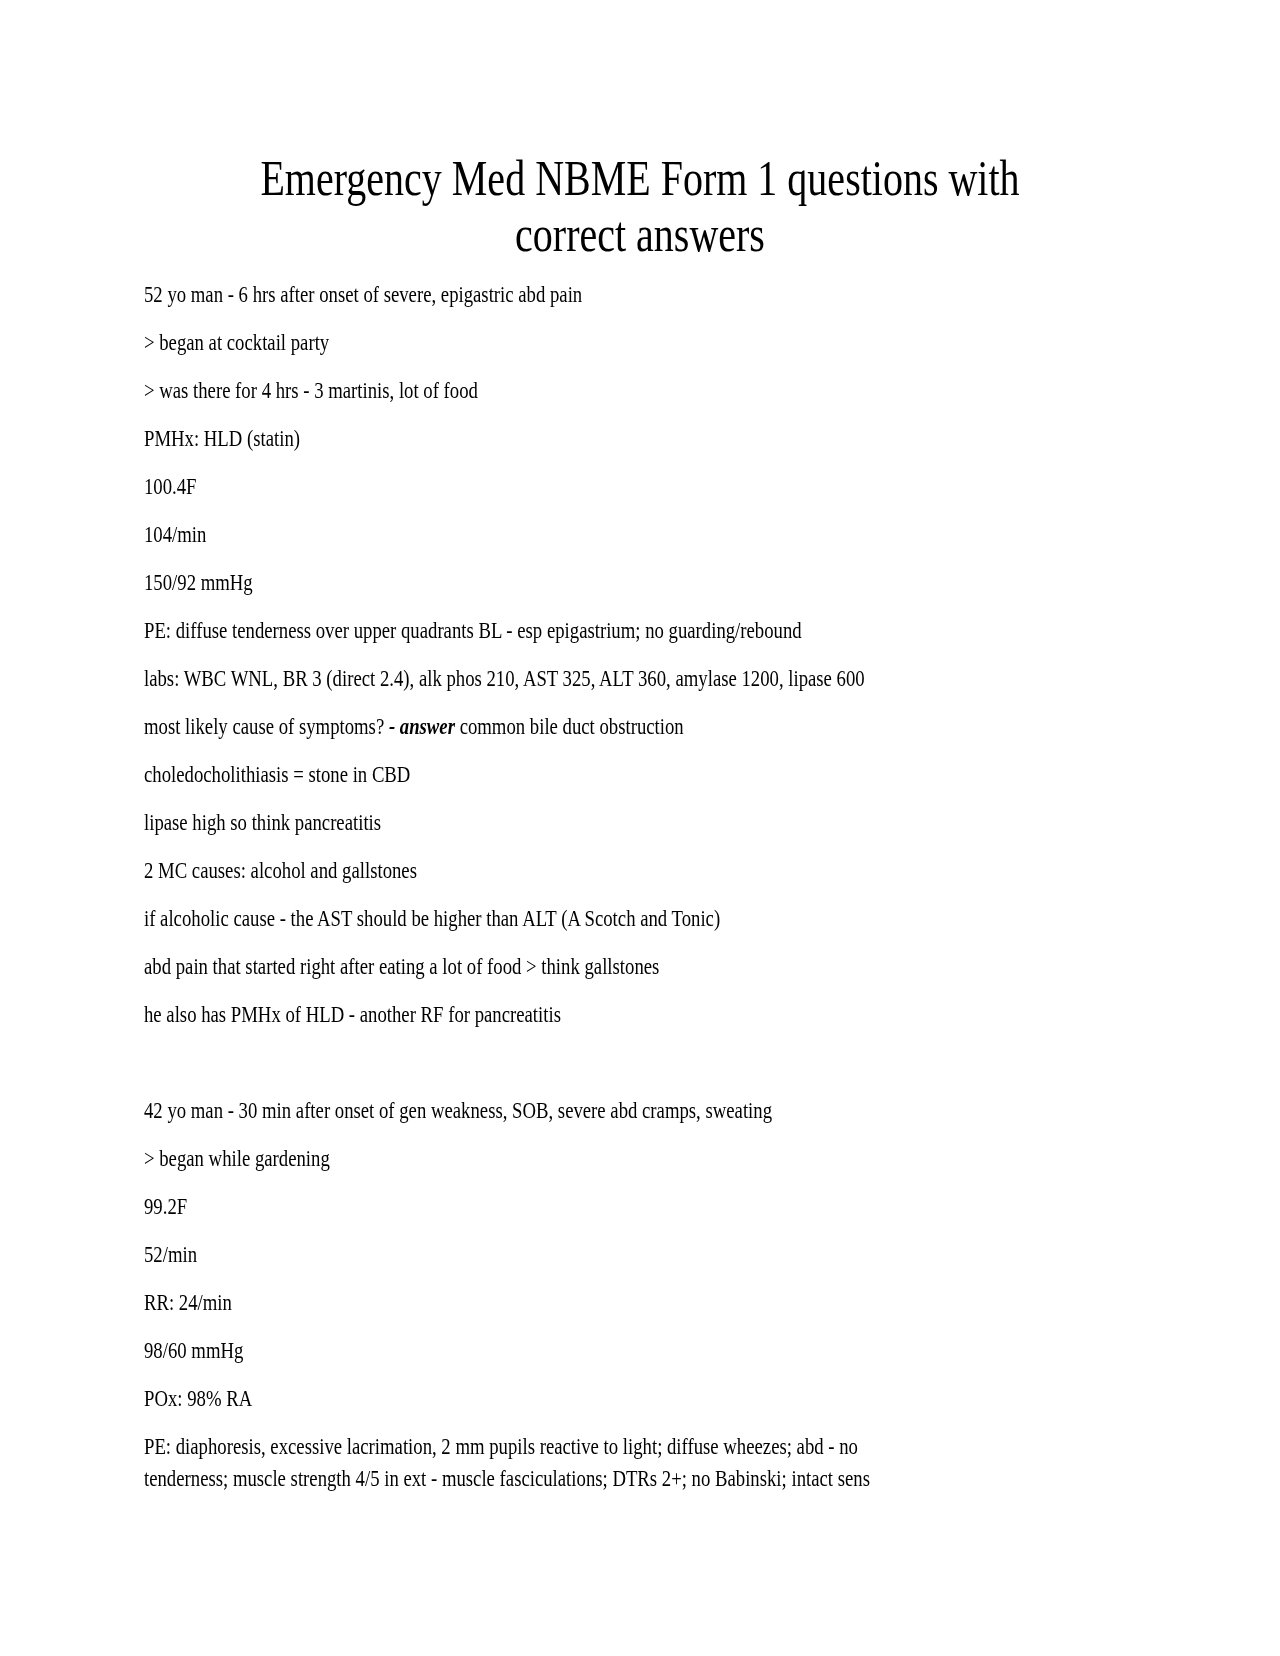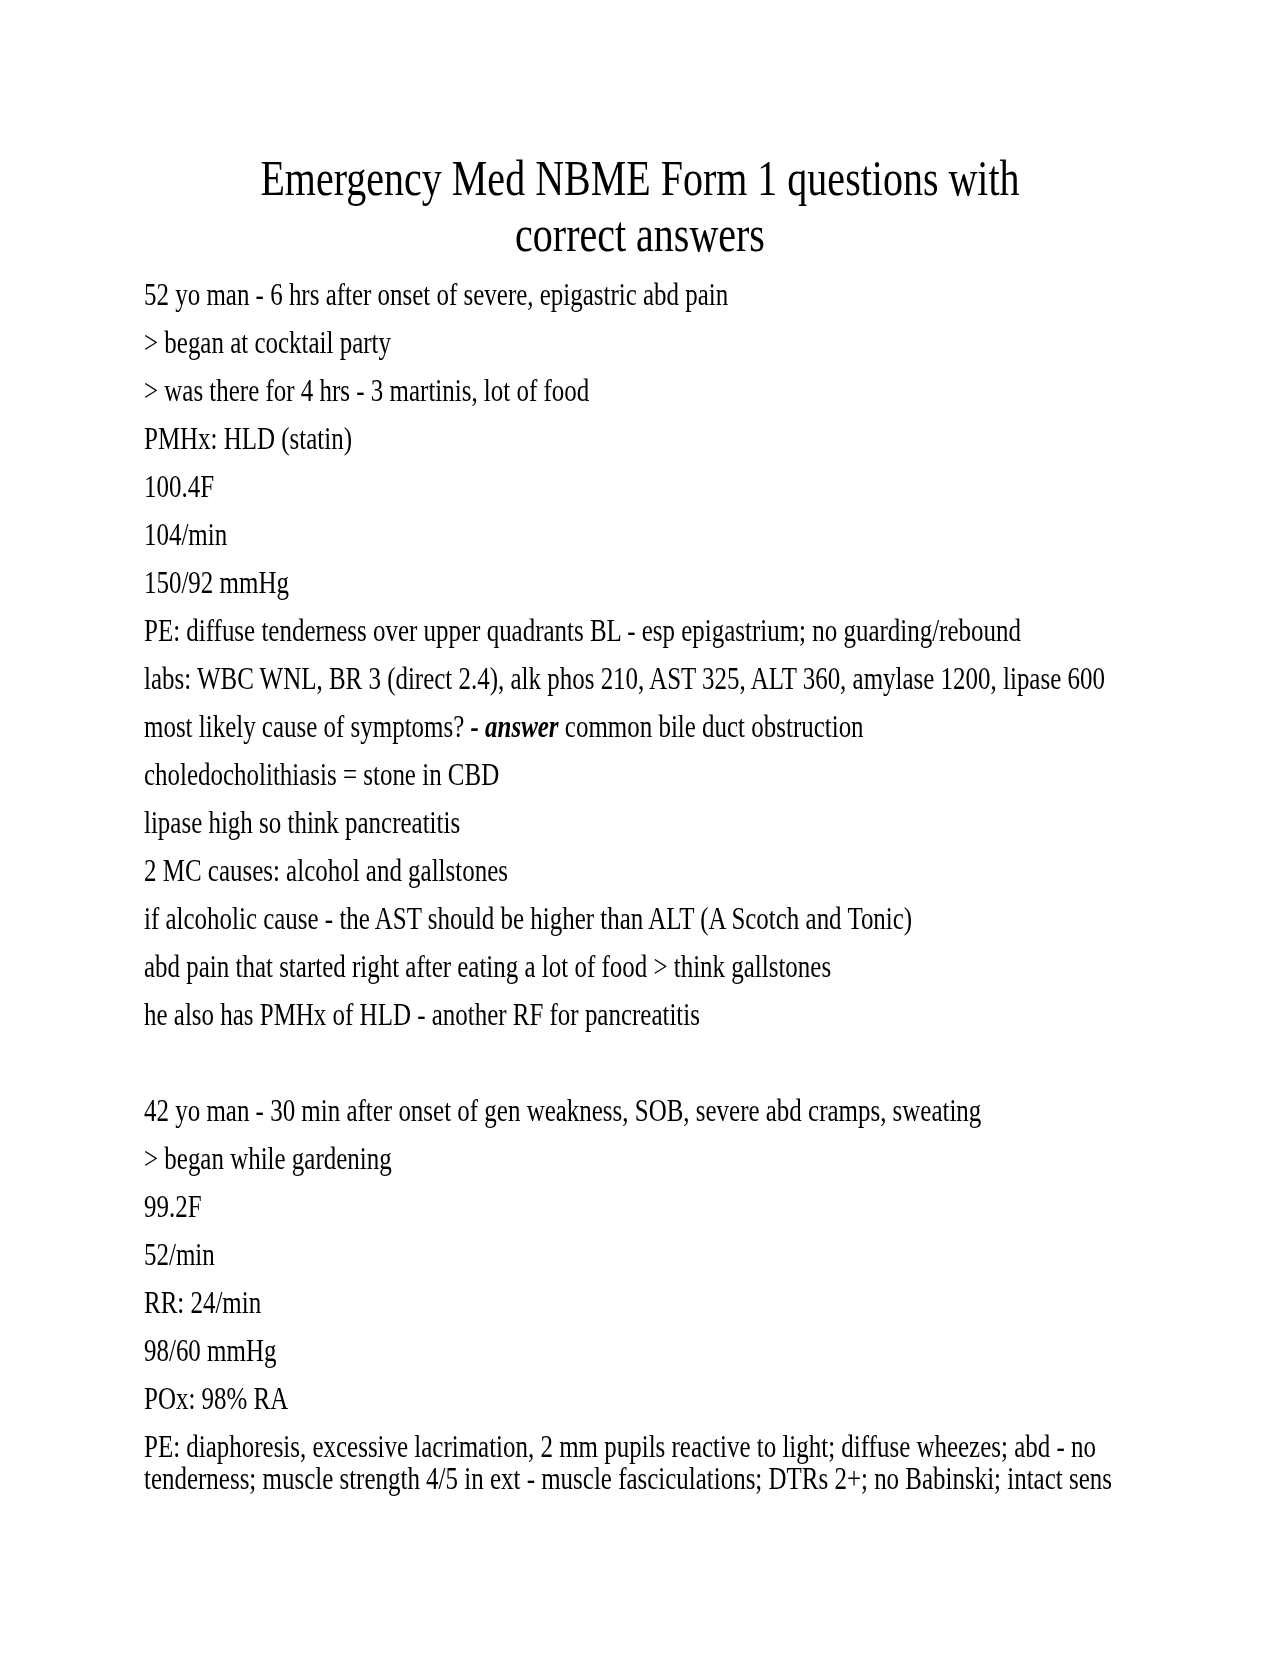--- a/index.html
+++ b/index.html
@@ -22,21 +22,21 @@
     margin: 0 -144px 16px -144px;   
     font-size: 50px;
     line-height: 56px;
     font-weight: 400;
     text-align: center;
     transform: scaleX(0.80);
     transform-origin: 50% 0;
   }
   .title-line { display: block; white-space: nowrap; }
   
-  .doc-body { font-size: 32px; }
+  .doc-body { font-size: 24px; }
   .para {
     margin: 0 0 16px 0;
     line-height: 32px;
     transform: scaleX(0.78);
     transform-origin: 0 0;
   }
   .line { display: block; white-space: nowrap; min-height: 32px; }
   .b { font-weight: bold; }
   .i { font-style: italic; }
 </style>

